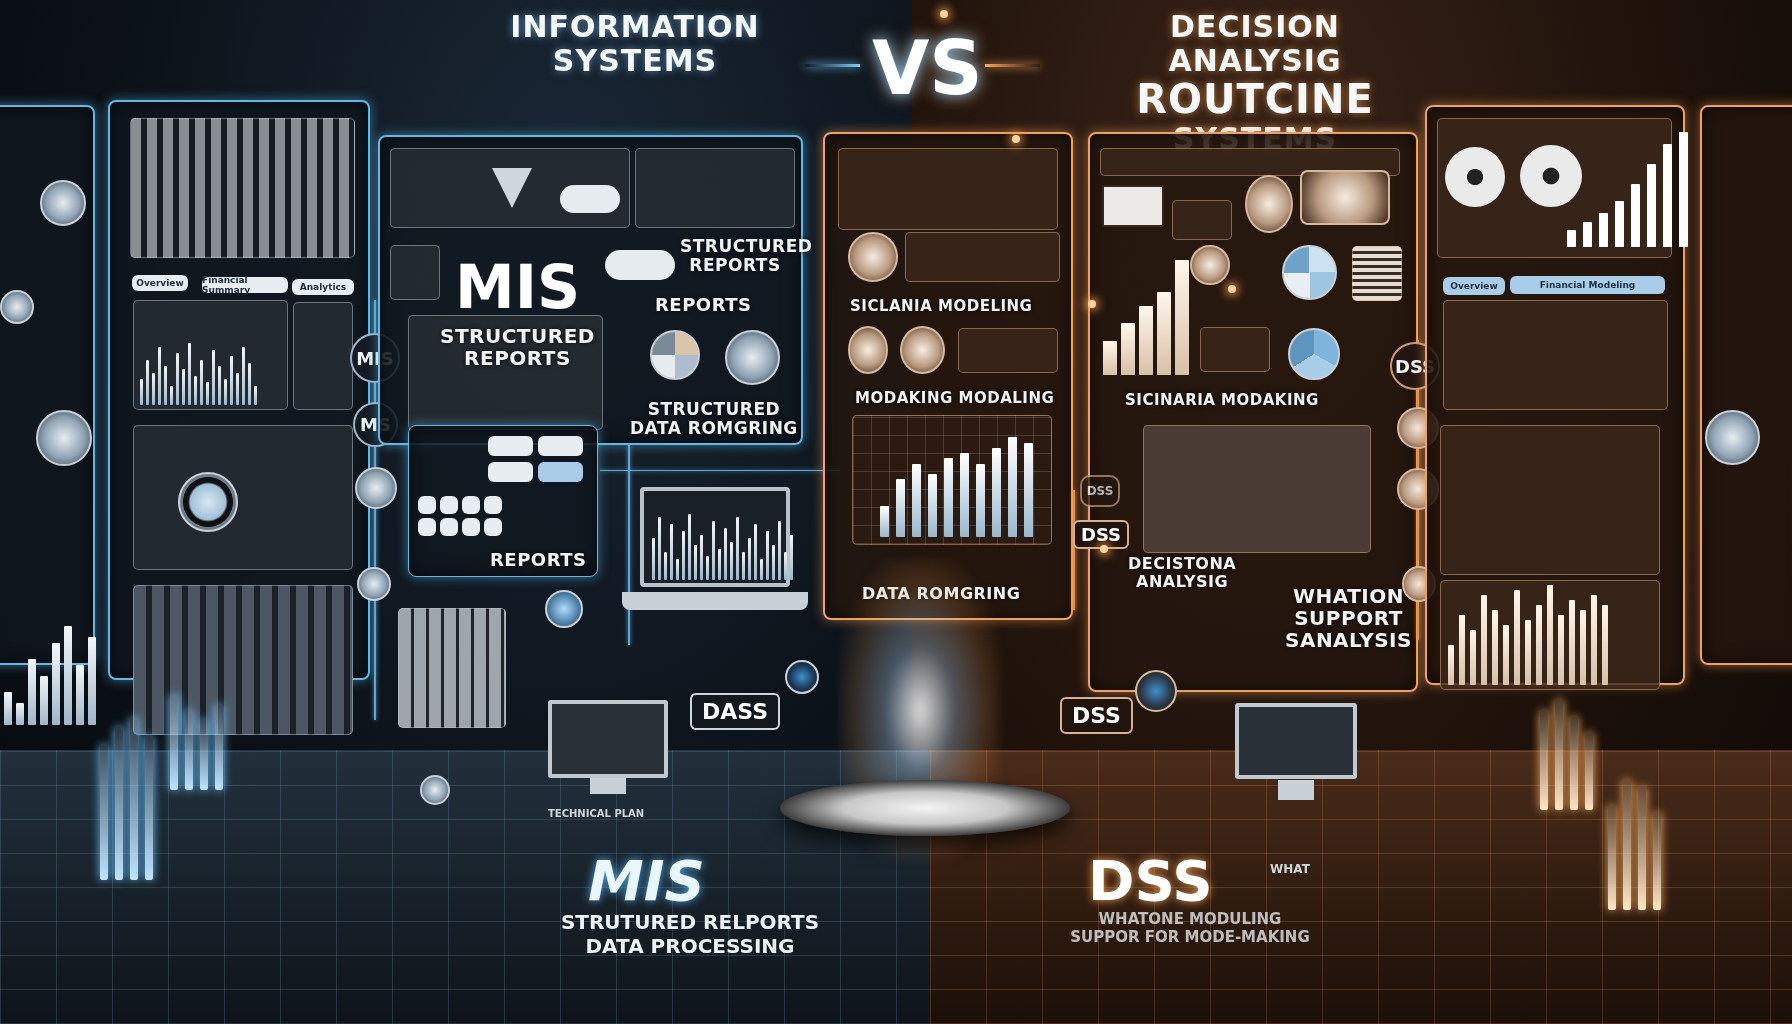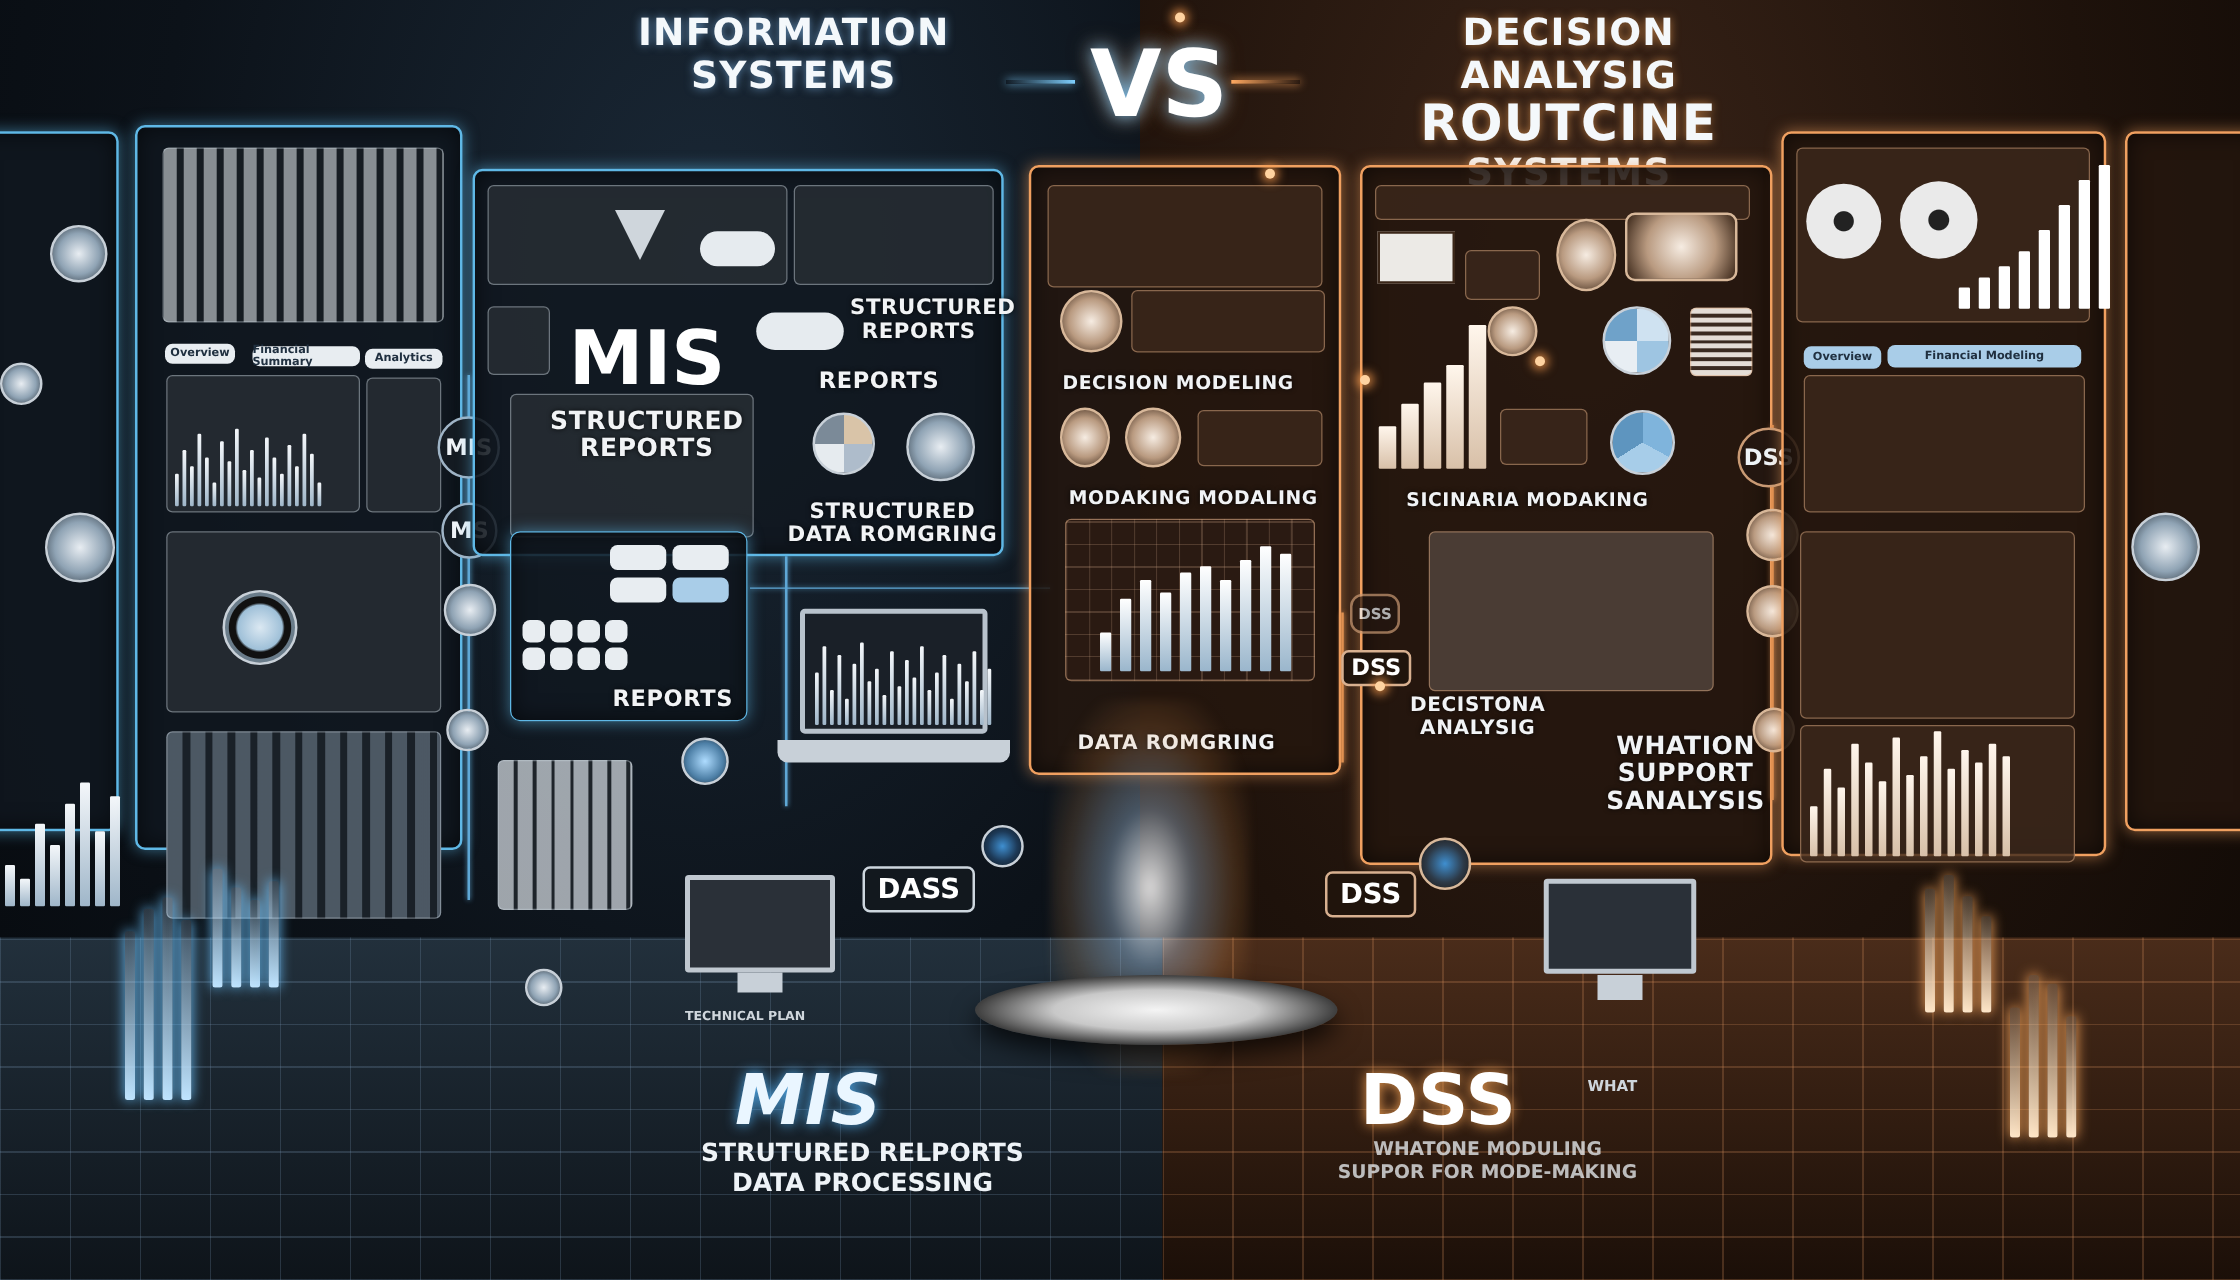--- a/index.html
+++ b/index.html
@@ -246,21 +246,21 @@
     <span style="height:80%"></span>
     <span style="height:70%"></span>
     <span style="height:85%"></span>
 </div>
 <div class="circle" style="left:420px;top:775px;width:30px;height:30px;"></div>
 
 <div class="panel panel-orange" style="left:823px;top:132px;width:250px;height:488px;"></div>
 <div class="sub sub-o" style="left:838px;top:148px;width:220px;height:82px;"></div>
 <div class="circle circle-o" style="left:848px;top:232px;width:50px;height:50px;"></div>
 <div class="sub sub-o" style="left:905px;top:232px;width:155px;height:50px;"></div>
-<div class="label" style="left:850px;top:298px;font-size:15px;">DECISION MODELING</div>
+<div class="label" style="left:850px;top:298px;font-size:15px;">SICLANIA MODELING</div>
 <div class="circle circle-o" style="left:848px;top:326px;width:40px;height:48px;"></div>
 <div class="circle circle-o" style="left:900px;top:326px;width:45px;height:48px;"></div>
 <div class="sub sub-o" style="left:958px;top:328px;width:100px;height:45px;"></div>
 <div class="label" style="left:855px;top:390px;font-size:15px;">MODAKING MODALING</div>
 
 <div class="sub sub-o" style="left:852px;top:415px;width:200px;height:130px;
   background: repeating-linear-gradient(90deg, rgba(200,160,130,0.25) 0 1px, transparent 1px 18px), repeating-linear-gradient(0deg, rgba(200,160,130,0.25) 0 1px, transparent 1px 18px), #2a1a12;"></div>
 <div class="bars" style="left:880px;top:432px;height:105px;gap:7px;">
   <span style="width:9px;height:30%;background:linear-gradient(180deg,#fff,#9ab6cc)"></span>
   <span style="width:9px;height:55%;background:linear-gradient(180deg,#fff,#9ab6cc)"></span>

